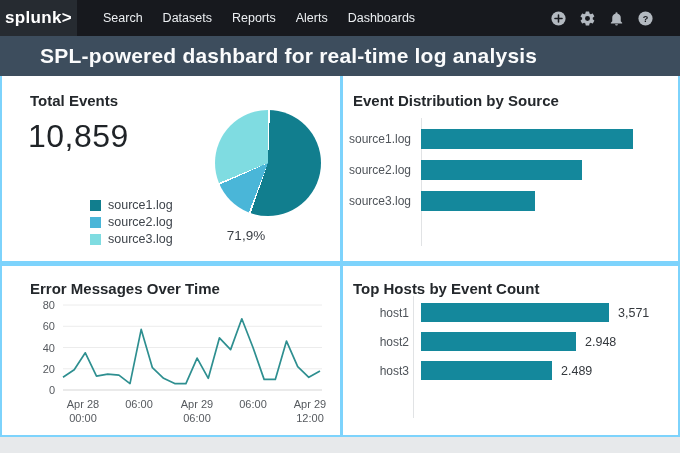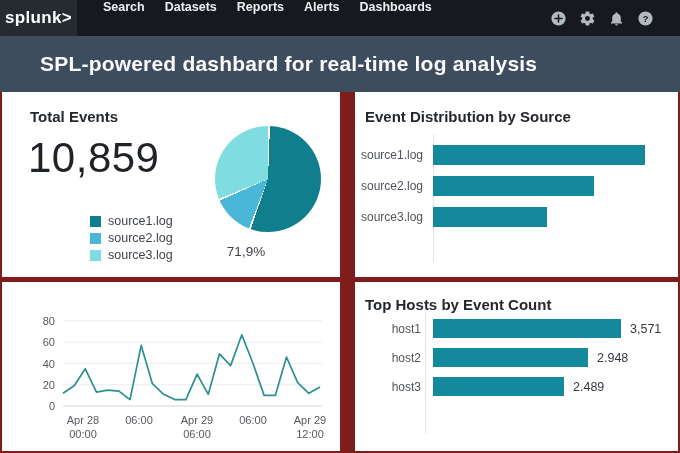--- a/index.html
+++ b/index.html
@@ -3,38 +3,38 @@
 <meta charset="utf-8">
 <style>
   * { margin:0; padding:0; box-sizing:border-box; }
   html,body { width:680px; height:453px; overflow:hidden;
     font-family:"Liberation Sans", sans-serif; background:#e7e9eb; }
 
   
   .nav { height:36px; background:#17191e; display:flex; align-items:stretch; }
   .logo-block { width:77px; background:#262b31; display:flex; align-items:center; justify-content:center; }
   .logo { color:#ffffff; font-weight:800; font-size:17px; letter-spacing:.3px; }
-  .nav-items { display:flex; align-items:flex-start; margin-left:16px;font-weight:bold; }
+  .nav-items { display:flex; align-items:center; margin-left:16px; }
   .nav-item { color:#eceff2; font-size:12.5px; padding:0 10px; cursor:pointer; }
   .nav-icons { margin-left:auto; display:flex; align-items:center; gap:12px; padding-right:26px; }
   .nav-icons svg { width:17px; height:17px; display:block; cursor:pointer; }
 
   
-  .header-band { height:56px; background:#3d4d5d; display:flex; align-items:center; }
+  .header-band { height:40px; background:#3d4d5d; display:flex; align-items:center; }
   .header-title { color:#fafbfc; font-size:21px; font-weight:700; margin-left:40px; letter-spacing:.2px; }
 
   
   .grid { padding:0 2px 2px 2px; display:grid; grid-template-columns:338px 1fr;
-    grid-template-rows:185px 169px; gap:5px 15px; background:#7f1d1d; }
+    grid-template-rows:185px 169px; gap:5px 3px; background:#7dd3fc; }
   .panel { background:#ffffff; position:relative; }
   .panel-title { font-size:15px; font-weight:600; color:#24282c; }
 
   
   #p1 .panel-title { position:absolute; left:28px; top:16px; }
-  .big-number { position:absolute; left:26px; top:42px; font-size:42px; color:#1f2327; font-weight:400; letter-spacing:.5px; }
+  .big-number { position:absolute; left:26px; top:42px; font-size:32px; color:#1f2327; font-weight:400; letter-spacing:.5px; }
   .legend { position:absolute; left:88px; top:122px; }
   .legend-item { display:flex; align-items:center; margin-bottom:3px; }
   .legend-swatch { width:11px; height:11px; margin-right:7px; flex:0 0 auto; }
   .legend-label { font-size:12.5px; color:#3e444b; }
   .pie { position:absolute; left:213px; top:34px; width:106px; height:106px; border-radius:50%; }
   .pie-callout { position:absolute; left:214px; top:152px; width:60px; text-align:center; font-size:13.5px; color:#3a3f45; }
 
   
   #p2 .panel-title { position:absolute; left:10px; top:16px; }
   #p4 .panel-title { position:absolute; left:10px; top:14px; }
@@ -132,20 +132,21 @@
           <div class="hbar-bar" style="width: 161px;"></div>
         </div>
         <div class="hbar-row">
           <span class="hbar-label">source3.log</span>
           <div class="hbar-bar" style="width: 114px;"></div>
         </div>
       </div>
   </div>
 
   <div class="panel" id="p3">
+    <div class="panel-title">Error Messages Over Time</div>
     <svg id="line-svg" width="312" height="138" viewBox="0 0 312 138">
         <line x1="43" y1="94" x2="302" y2="94" stroke="#d5d5d5" stroke-width="1"></line>
         <text x="35" y="98" text-anchor="end" class="tick-text">0</text>
         <line x1="43" y1="72.75" x2="302" y2="72.75" stroke="#ececec" stroke-width="1"></line>
         <text x="35" y="76.75" text-anchor="end" class="tick-text">20</text>
         <line x1="43" y1="51.5" x2="302" y2="51.5" stroke="#ececec" stroke-width="1"></line>
         <text x="35" y="55.5" text-anchor="end" class="tick-text">40</text>
         <line x1="43" y1="30.25" x2="302" y2="30.25" stroke="#ececec" stroke-width="1"></line>
         <text x="35" y="34.25" text-anchor="end" class="tick-text">60</text>
         <line x1="43" y1="9" x2="302" y2="9" stroke="#ececec" stroke-width="1"></line>

